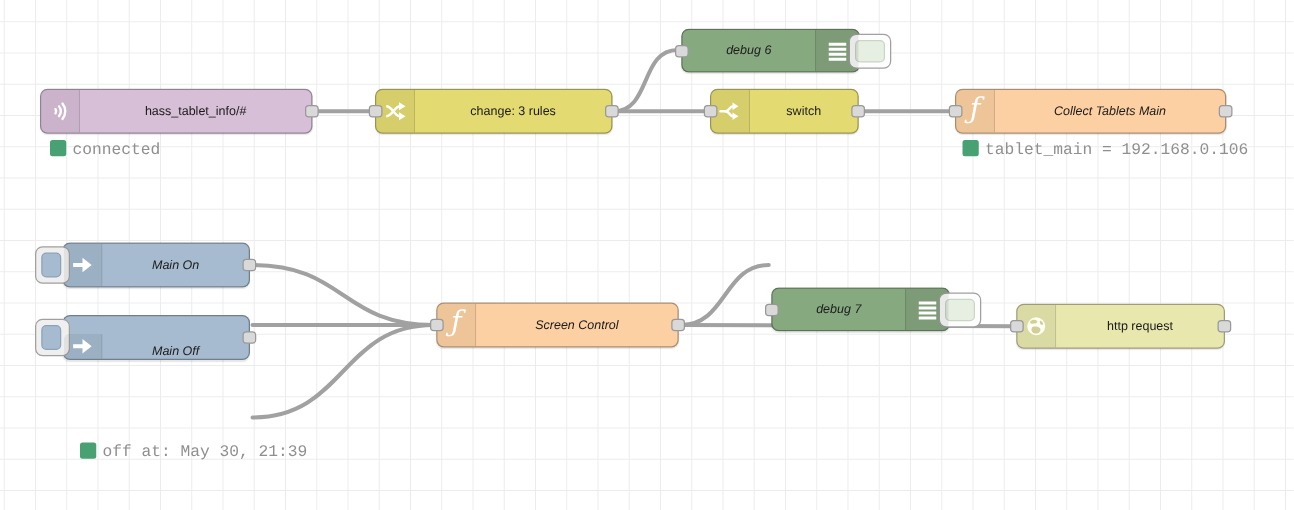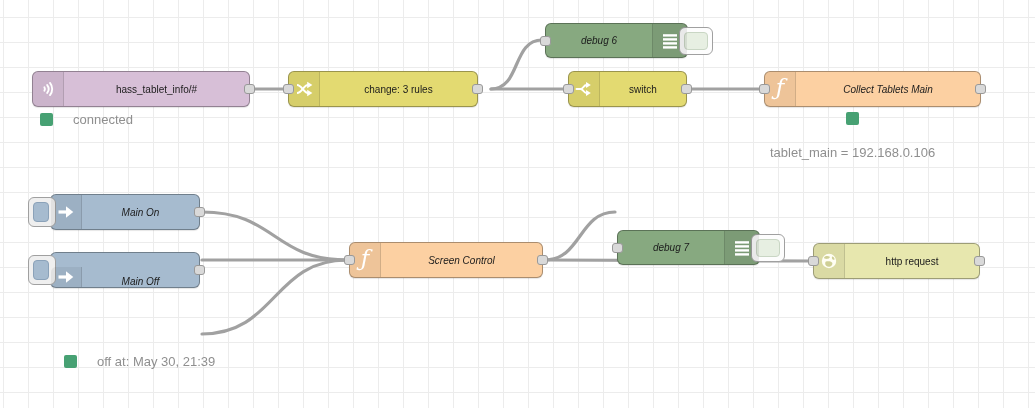--- a/index.html
+++ b/index.html
@@ -57,22 +57,22 @@
   .toggle-tab{
     position:absolute;right:-26px;top:3px;width:34px;height:28px;z-index:-1;
     background:#fdfdfd;border:1px solid #a0a0a0;border-radius:6px;box-sizing:border-box;
   }
   .toggle-inner{
     position:absolute;right:4px;top:4px;width:24px;height:18px;
     background:#e7efe2;border:1px solid #c9d6c4;border-radius:4px;box-sizing:border-box;
   }
 
   .status{
-    position:absolute;z-index:3;display:flex;align-items:center;gap:20px;
-    font-size:13px;color:#8f8f8f;white-space:nowrap;
+    position:absolute;z-index:3;display:flex;gap:5px;
+    font-size:13px;color:#8f8f8f;white-space:nowrap;font-family:Liberation Mono, monospace;
   }
   .status .dot{width:13px;height:13px;border-radius:2px;background:#47a173;flex:0 0 13px;}
 
   .ficon{
     font-family:"DejaVu Serif","Liberation Serif",serif;font-style:italic;
     font-size:23px;color:#fff;line-height:1;padding-bottom:3px;
   }
 </style>
 </head>
 <body>
@@ -102,21 +102,21 @@
       </svg>
     </div>
     <div class="label">hass_tablet_info/#</div>
     <div class="port out"></div>
   </div>
   <div class="status" style="left:40px;top:112px;">
     <span class="dot"></span>
     <span>connected</span>
   </div>
 
-  <div class="node yellow" style="left:288px;top:71px;width:190px;justify-content:flex-end;">
+  <div class="node yellow" style="left:300px;top:71px;width:190px;justify-content:flex-end;">
     <div class="icon-box">
       <svg width="20" height="20" viewBox="0 0 20 20">
         <g stroke="#fff" stroke-width="2" fill="none">
           <path d="M3 14 C8 14 9.5 6 14 6"></path>
           <path d="M3 6 C8 6 9.5 14 14 14"></path>
         </g>
         <polygon points="13.2,2.8 18.4,6 13.2,9.2" fill="#fff"></polygon>
         <polygon points="13.2,10.8 18.4,14 13.2,17.2" fill="#fff"></polygon>
       </svg>
     </div>
@@ -161,21 +161,21 @@
   </div>
 
   <div class="node func" style="left:764px;top:71px;width:217px;">
     <div class="icon-box">
       <span class="ficon">ƒ</span>
     </div>
     <div class="label italic">Collect Tablets Main</div>
     <div class="port in"></div>
     <div class="port out"></div>
   </div>
-  <div class="status" style="left:770px;top:112px;flex-direction:column;">
+  <div class="status" style="left:770px;top:112px;">
     <span class="dot"></span>
     <span>tablet_main = 192.168.0.106</span>
   </div>
 
   <div class="node inject" style="left:50px;top:194px;width:150px;">
     <div class="inject-btn">
       <div class="inject-btn-inner"></div>
     </div>
     <div class="icon-box">
       <svg width="20" height="20" viewBox="0 0 20 20">

